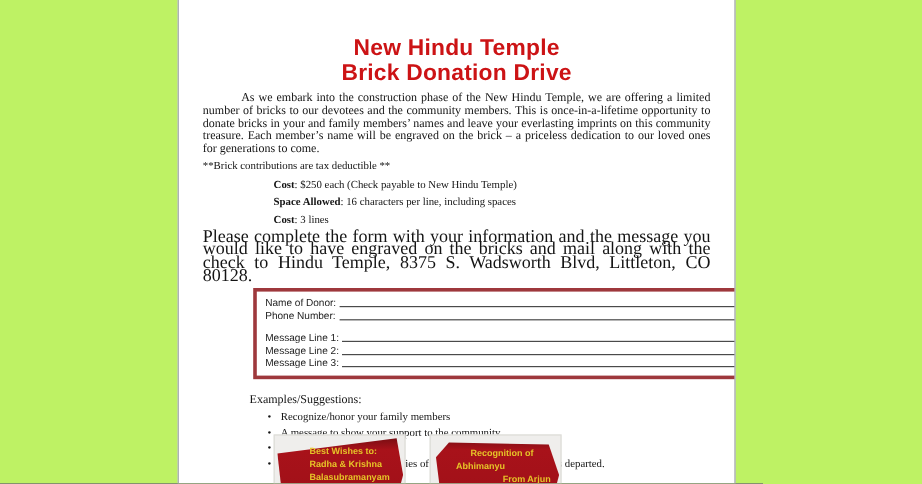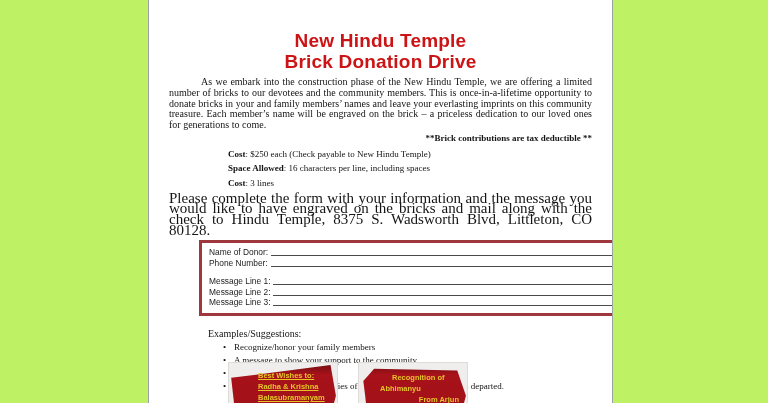--- a/index.html
+++ b/index.html
@@ -6,47 +6,47 @@
   .stage{position:relative;width:768px;height:403px;background:#bef264;overflow:hidden;
          font-family:"Liberation Serif",serif;}
   .page{position:absolute;left:148px;top:0;width:465px;height:403px;background:#ffffff;
         border-left:1px solid #9aa0a3;border-right:1px solid #9aa0a3;box-sizing:border-box;
         overflow:hidden;color:#141414;}
   .content{padding:0 20px;}
   .doc-title{margin-top:31px;text-align:center;color:#cc1315;
              font-family:"Liberation Sans",sans-serif;font-weight:bold;
              font-size:19px;line-height:20.5px;letter-spacing:.2px;}
   .intro{margin-top:5px;font-size:10px;line-height:10.8px;text-align:justify;text-indent:32px;}
-  .tax-note{margin-top:2px;text-align:right;font-size:9px;line-height:11px;font-weight:bold;}
+  .tax-note{margin-top:2px;text-align:left;font-size:9px;line-height:11px;}
   .details{margin:3px 0 0 59px;}
   .detail-line{font-size:9px;line-height:14.3px;}
   .b{font-weight:bold;margin-top:28px;}
   .instructions{margin-top:3px;font-size:15px;line-height:10.6px;text-align:justify;}
-  .form-box{margin:5px 0 0 30px;width:428px;box-sizing:border-box;border:3px solid #9e383c;
+  .form-box{margin:5px 0 0 42px;width:428px;box-sizing:border-box;border:3px solid #9e383c;
             padding:4px 7px 5px 7px;font-family:"Liberation Sans",sans-serif;}
   .form-row{display:flex;align-items:flex-end;font-size:8.4px;line-height:10.3px;color:#222;}
   .form-row .lbl{white-space:nowrap;}
   .fline{flex:1;border-bottom:1px solid #4a4a4a;margin:0 0 1.5px 3px;height:8px;}
   .form-gap{height:8px;}
   .examples-heading{margin:12px 0 0 39px;font-size:10px;line-height:11px;}
   .ex-item{margin-top:4px;padding-left:54px;font-size:9px;line-height:9px;display:flex;}
   .dot{width:11px;font-size:9px;}
   .photos{position:absolute;top:362px;left:0;width:465px;height:55px;}
   .photo{position:absolute;top:0;width:110px;height:55px;background:#efeeec;
          border:1px solid #dddcd8;box-sizing:border-box;}
   .photo-1{left:79px;} .photo-2{left:209px;}
   .brick{position:absolute;inset:0;
          background:linear-gradient(180deg,#6f0d12 0%,#a8121a 22%,#a01018 100%);}
   .brick-1{clip-path:polygon(2% 28%,94% 4%,99% 62%,94% 100%,6% 100%);}
   .brick-2{clip-path:polygon(4% 34%,14% 11%,91% 14%,99% 62%,94% 100%,8% 100%);}
   .brick-text{position:absolute;left:0;top:7px;width:100%;
               font-family:"Liberation Sans",sans-serif;font-weight:bold;font-size:7.5px;
               line-height:11px;color:#e6c428;}
   .brick-2 + .brick-text{top:9px;}
-  .bl{padding-left:29px;text-decoration:underline;}
+  .bl{padding-left:29px;}
   .b2-l1{padding-left:33px;} .b2-l2{padding-left:21px;}
   .b2-l3{text-align:right;padding-right:8px;}
 </style>
 </head>
 <body>
 
 <div class="stage">
   <div class="page">
     <div class="content">
 

